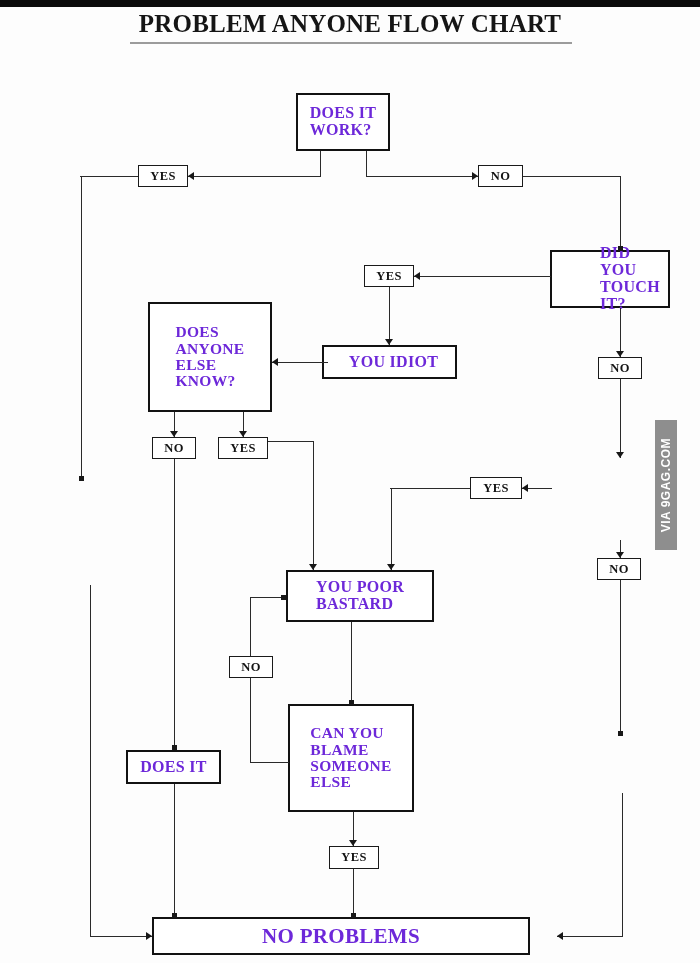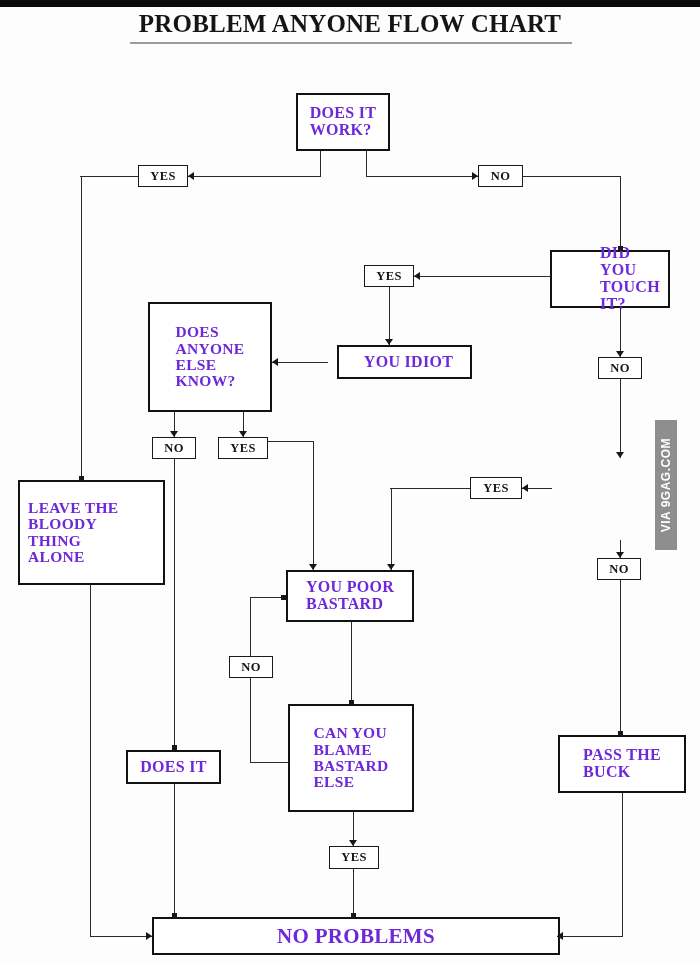--- a/index.html
+++ b/index.html
@@ -143,61 +143,51 @@
   <div class="node" style="left:296px; top:93px; width:94px; height:58px; font-size:16px;">
     <span class="txt">DOES IT
 WORK?</span>
   </div>
 
   <div class="node" style="left:550px; top:250px; width:120px; height:58px; font-size:16px;padding-left:48px;">
     <span class="txt">DID YOU
 TOUCH IT?</span>
   </div>
 
-  <div class="node" style="left:337px; top:345px; width:135px; height:34px; font-size:16px;padding-left:8px;">
+  <div class="node" style="left:322px; top:345px; width:135px; height:34px; font-size:16px;padding-left:8px;">
     <span class="txt">YOU IDIOT</span>
   </div>
 
   <div class="node" style="left:148px; top:302px; width:124px; height:110px; font-size:15.5px;">
     <span class="txt">DOES
 ANYONE
 ELSE
 KNOW?</span>
   </div>
 
-  <div class="node" style="left:18px; top:480px; width:147px; height:105px; font-size:15.5px; justify-content:flex-start; padding-left:8px;">
-    <span class="txt">LEAVE THE
-BLOODY
-THING
-ALONE</span>
-  </div>
-
-
-  <div class="node" style="left:286px; top:570px; width:128px; height:52px; font-size:16px;">
+
+
+  <div class="node" style="left:286px; top:570px; width:148px; height:52px; font-size:16px;">
     <span class="txt">YOU POOR
 BASTARD</span>
   </div>
 
   <div class="node" style="left:288px; top:704px; width:126px; height:108px; font-size:15.5px;">
     <span class="txt">CAN YOU
 BLAME
-BASTARD
+SOMEONE
 ELSE</span>
   </div>
 
   <div class="node" style="left:126px; top:750px; width:95px; height:34px; font-size:16px;">
     <span class="txt">DOES IT</span>
   </div>
 
-  <div class="node" style="left:558px; top:735px; width:128px; height:58px; font-size:16px;">
-    <span class="txt">PASS THE
-BUCK</span>
-  </div>
-
-  <div class="node" style="left:152px; top:917px; width:408px; height:38px; font-size:21px;">
+
+  <div class="node" style="left:152px; top:917px; width:378px; height:38px; font-size:21px;">
     <span class="txt">NO PROBLEMS</span>
   </div>
 
   <div class="edgelabel" style="left:138px; top:165px; width:50px; height:22px;">
     <span>YES</span>
   </div>
 
   <div class="edgelabel" style="left:478px; top:165px; width:45px; height:22px;">
     <span>NO</span>
   </div>

